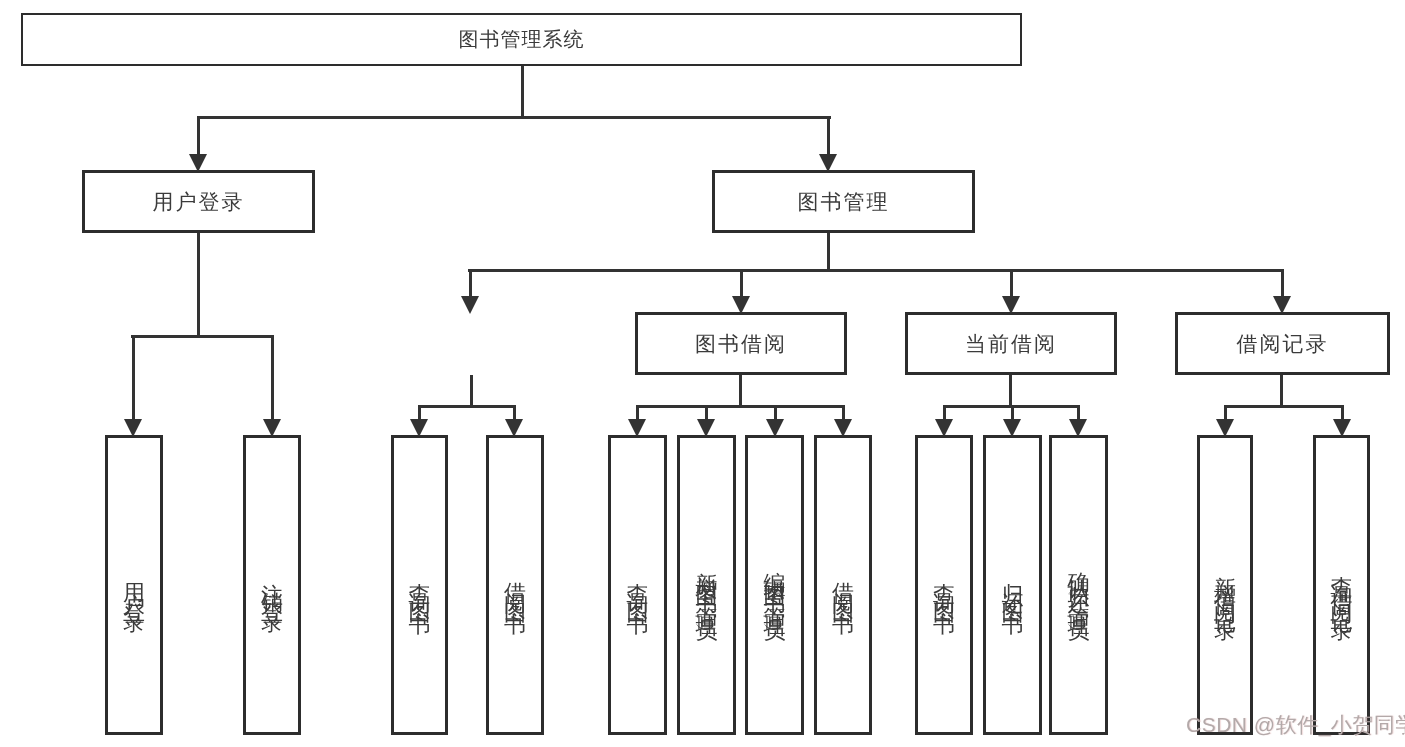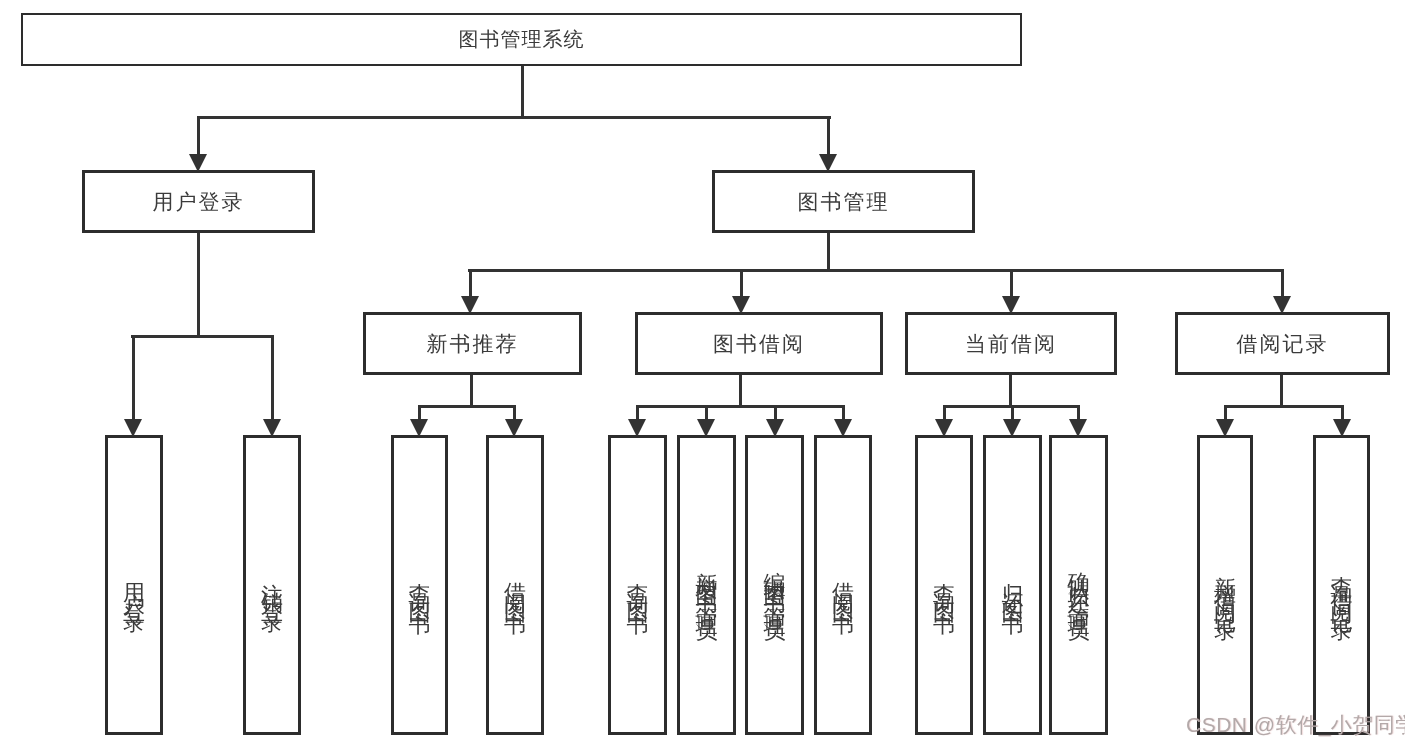--- a/index.html
+++ b/index.html
@@ -70,24 +70,21 @@
     <span class="hlabel">图书管理系统</span>
   </div>
 
   <div class="box" style="left:82px;top:170px;width:233px;height:63px;">
     <span class="hlabel">用户登录</span>
   </div>
   <div class="box" style="left:712px;top:170px;width:263px;height:63px;">
     <span class="hlabel">图书管理</span>
   </div>
 
-  <div class="box" style="left:363px;top:312px;width:219px;height:63px;">
-    <span class="hlabel">新书推荐</span>
-  </div>
-  <div class="box" style="left:635px;top:312px;width:248px;height:63px;">
+  <div class="box" style="left:635px;top:312px;width:212px;height:63px;">
     <span class="hlabel">图书借阅</span>
   </div>
   <div class="box" style="left:905px;top:312px;width:212px;height:63px;font-family:Liberation Serif, serif;">
     <span class="hlabel">当前借阅</span>
   </div>
   <div class="box" style="left:1175px;top:312px;width:215px;height:63px;">
     <span class="hlabel">借阅记录</span>
   </div>
 
   <div class="vbox" style="left:105px;width:58px;">

